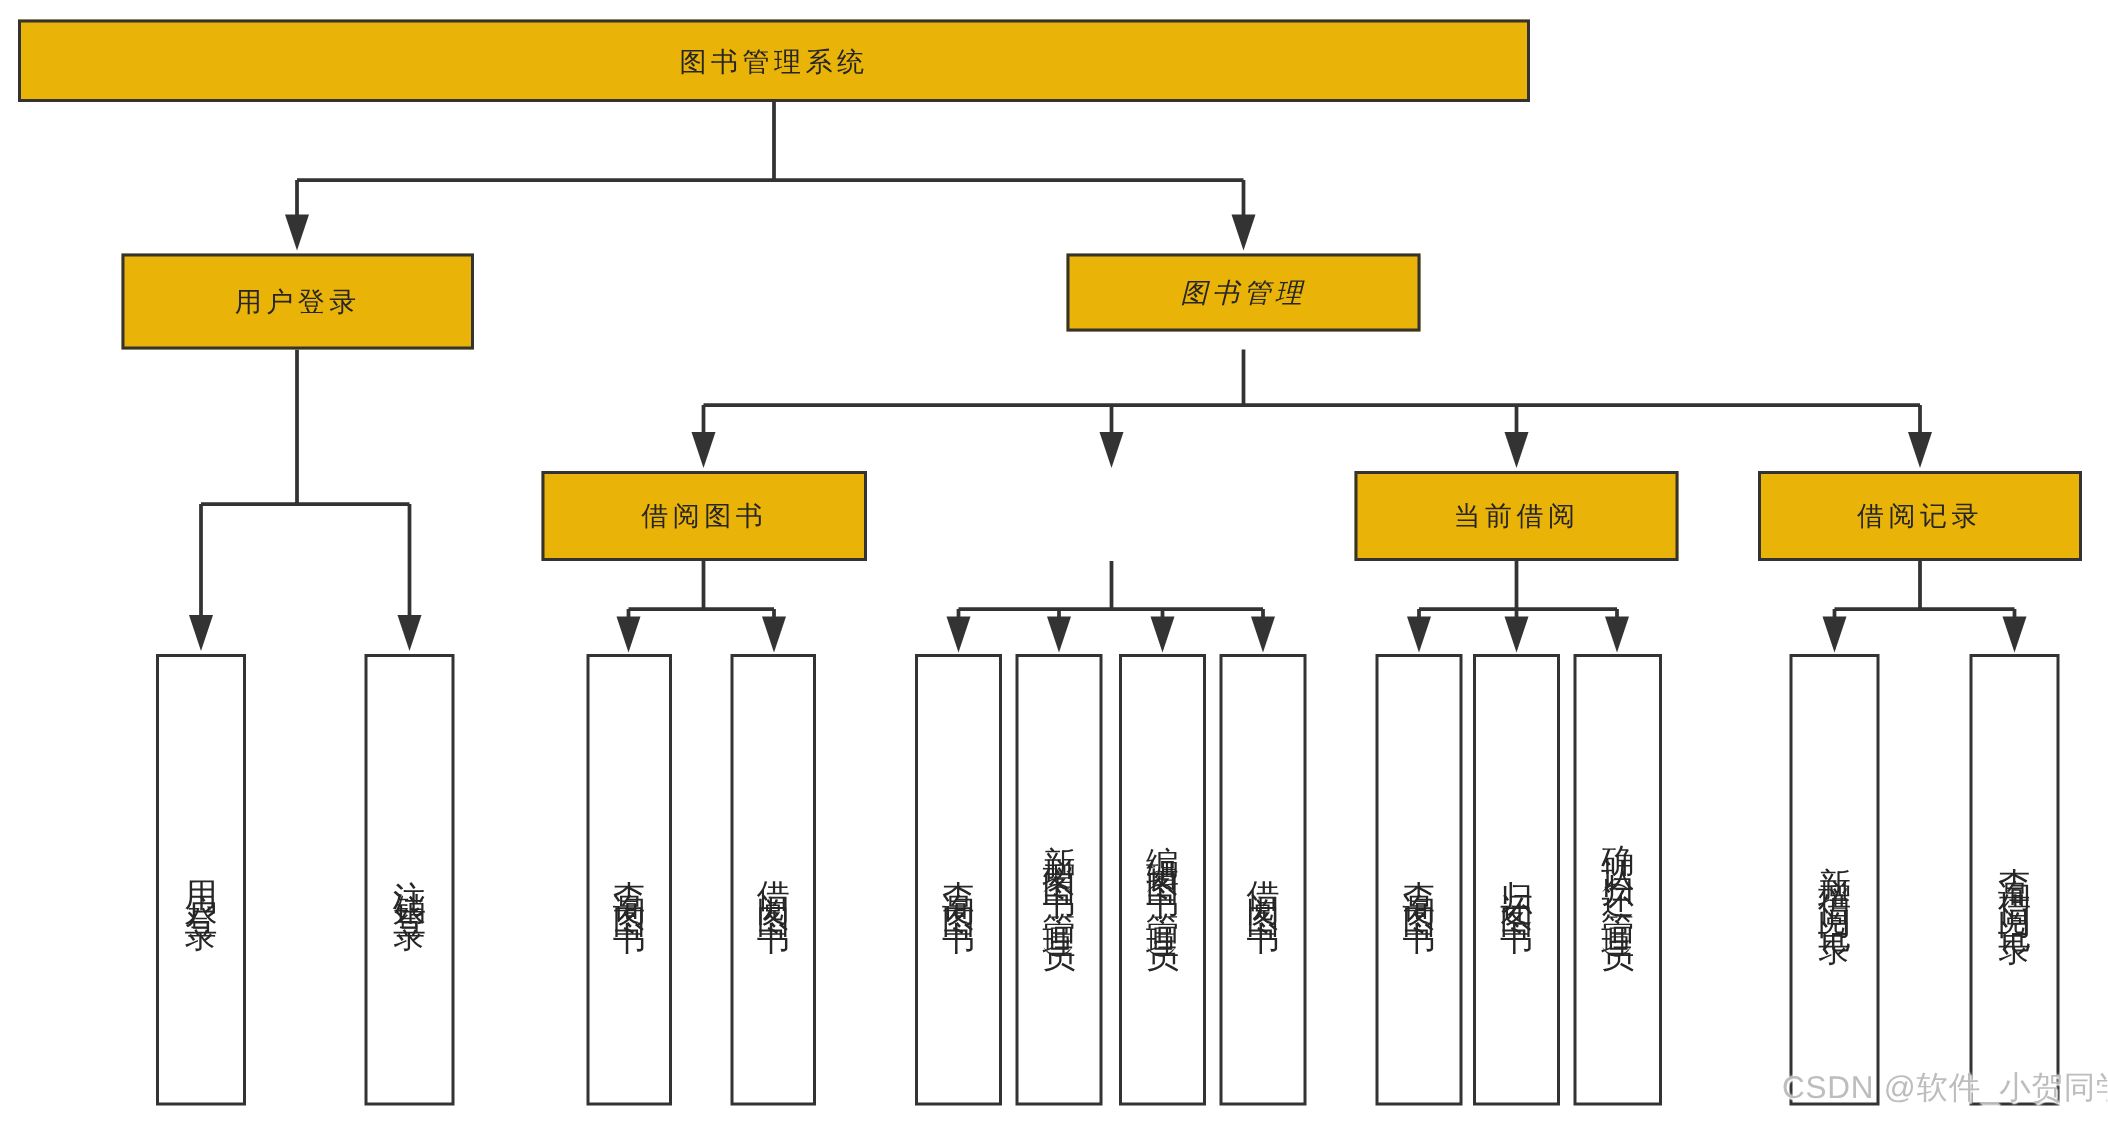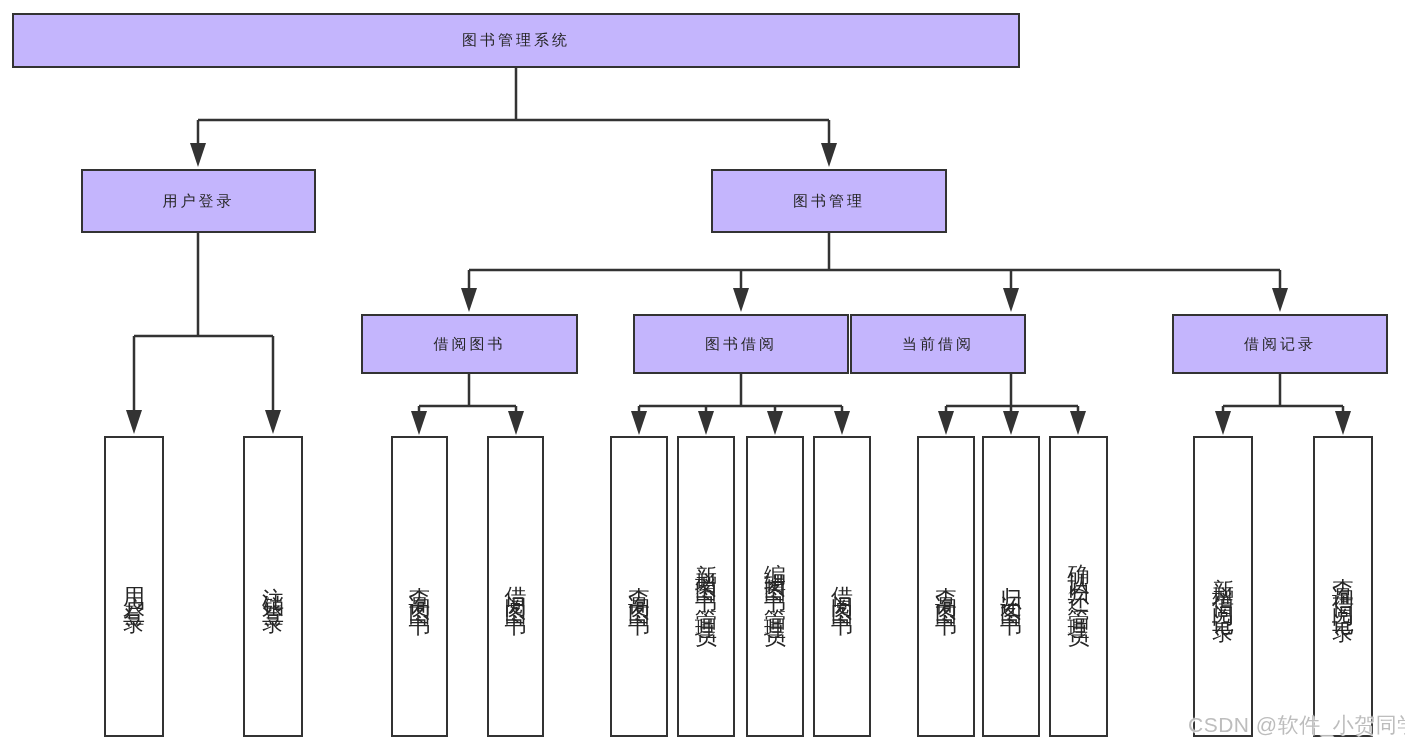--- a/index.html
+++ b/index.html
@@ -22,26 +22,26 @@
     fill: none;
   }
   #connectors polygon {
     fill: #333333;
     stroke: none;
   }
   .node {
     position: absolute;
     box-sizing: border-box;
     border: 2.5px solid #333333;
-    background: #c4b5fd;
+    background: #eab308;
     color: #262626;
     display: flex;
     align-items: center;
     justify-content: center;
-    font-size: 15px;
+    font-size: 18px;
     letter-spacing: 3px;
     text-align: center;
     white-space: nowrap;
   }
   .vnode {
     position: absolute;
     box-sizing: border-box;
     border: 2.5px solid #333333;
     background: #ffffff;
     color: #262626;
@@ -138,25 +138,24 @@
       <line x1="1223" y1="406" x2="1223" y2="418"></line>
       <polygon points="1215,411 1231,411 1223,435"></polygon>
       <line x1="1343" y1="406" x2="1343" y2="418"></line>
       <polygon points="1335,411 1351,411 1343,435"></polygon>
     </g>
   </svg>
 
   <div class="node" style="left:12px; top:13px; width:1008px; height:55px;">图书管理系统</div>
 
   <div class="node" style="left:81px; top:169px; width:235px; height:64px;">用户登录</div>
-  <div class="node" style="left:711px; top:169px; width:236px; height:64px;">图书管理</div>
+  <div class="node" style="left:711px; top:169px; width:236px; height:52px;font-style:italic;">图书管理</div>
 
   <div class="node" style="left:361px; top:314px; width:217px; height:60px;">借阅图书</div>
-  <div class="node" style="left:633px; top:314px; width:216px; height:60px;">图书借阅</div>
-  <div class="node" style="left:850px; top:314px; width:176px; height:60px;">当前借阅</div>
+  <div class="node" style="left:903px; top:314px; width:216px; height:60px;">当前借阅</div>
   <div class="node" style="left:1172px; top:314px; width:216px; height:60px;">借阅记录</div>
 
   <div class="vnode" style="left:104px; top:436px; width:60px; height:301px;">
       <span>用户登录</span>
     </div>
   <div class="vnode" style="left:243px; top:436px; width:60px; height:301px;">
       <span>注销登录</span>
     </div>
 
   <div class="vnode" style="left:391px; top:436px; width:57px; height:301px;">

